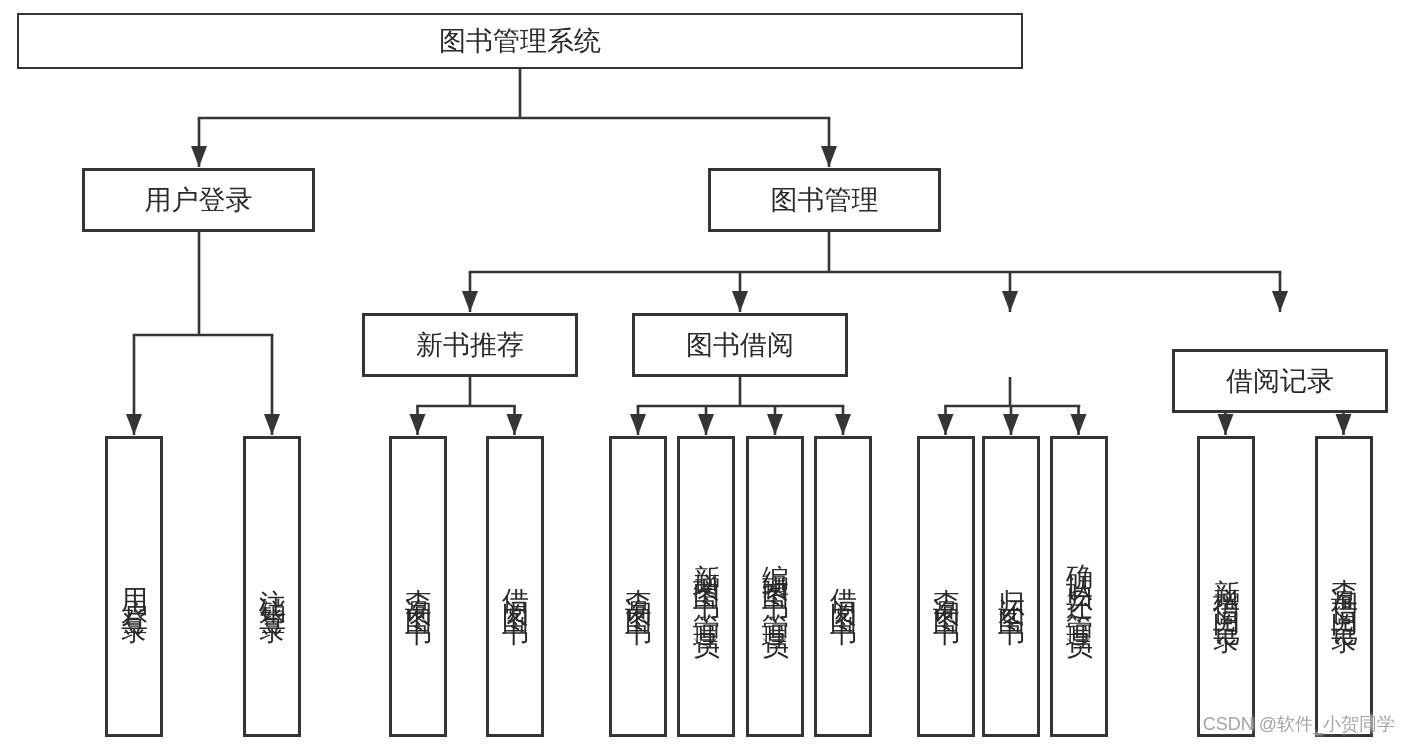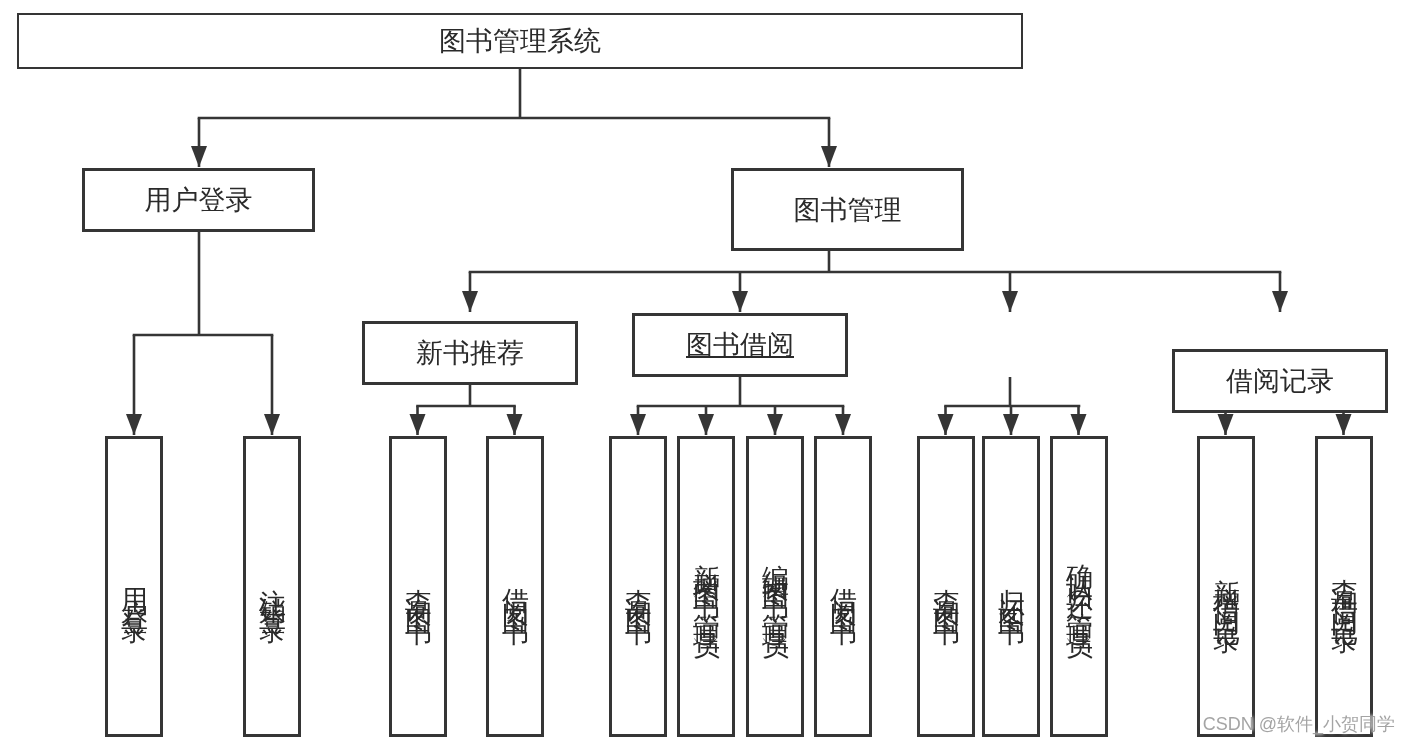--- a/index.html
+++ b/index.html
@@ -97,28 +97,28 @@
     </g>
   </svg>
 
   <div class="box top" style="left:17px; top:13px; width:1006px; height:56px;">
     <span>图书管理系统</span>
   </div>
 
   <div class="box" style="left:82px; top:168px; width:233px; height:64px;">
     <span>用户登录</span>
   </div>
-  <div class="box" style="left:731px; top:168px; width:233px; height:83px;">
+  <div class="box" style="left:708px; top:168px; width:233px; height:64px;">
     <span>图书管理</span>
   </div>
 
-  <div class="box" style="left:362px; top:313px; width:216px; height:64px;margin-top:8px;">
+  <div class="box" style="left:362px; top:313px; width:216px; height:64px;">
     <span>新书推荐</span>
   </div>
-  <div class="box" style="left:632px; top:313px; width:216px; height:64px;text-decoration:underline;">
+  <div class="box" style="left:632px; top:313px; width:216px; height:64px;">
     <span>图书借阅</span>
   </div>
   <div class="box" style="left:1172px; top:313px; width:216px; height:64px;margin-top:36px;">
     <span>借阅记录</span>
   </div>
 
   <div class="box" style="left:105px; top:436px; width:58px; height:301px;">
     <span class="vlabel">用户登录</span>
   </div>
   <div class="box" style="left:243px; top:436px; width:58px; height:301px;">

